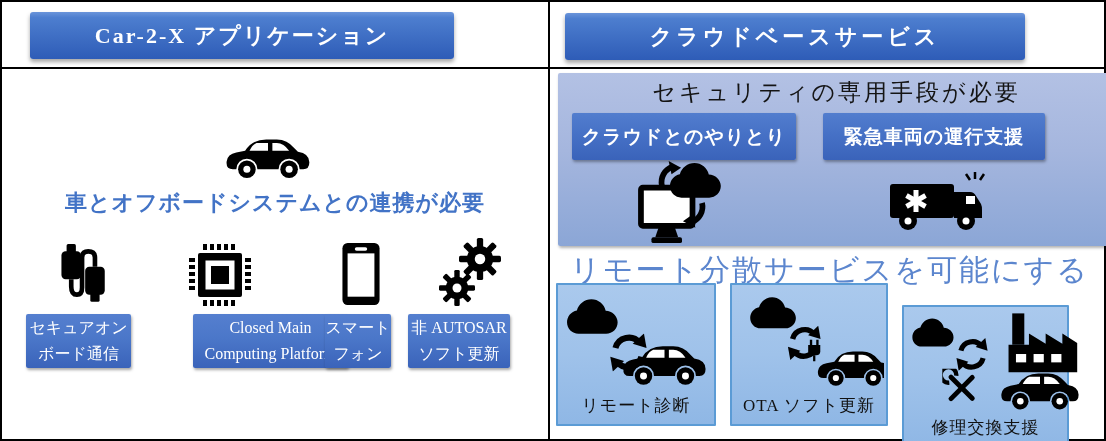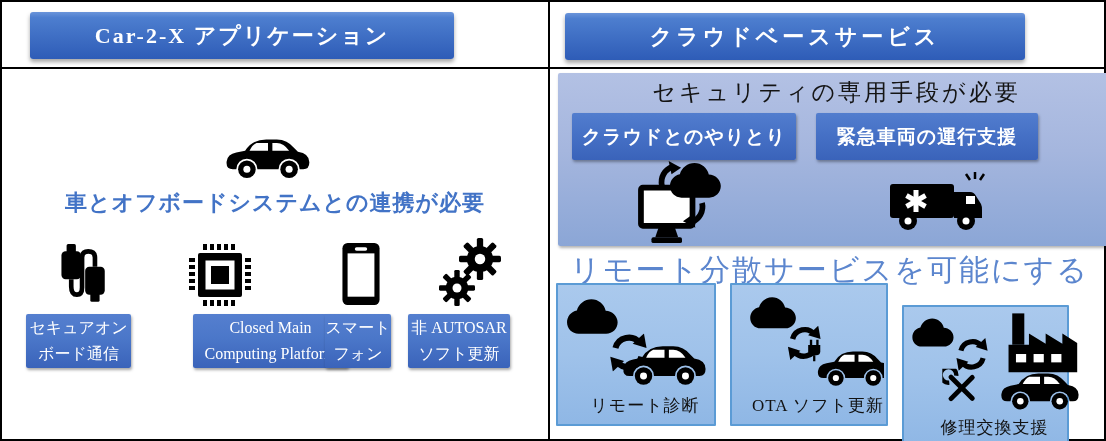--- a/index.html
+++ b/index.html
@@ -53,37 +53,37 @@
   }
   .sec-chip{
     position:absolute;top:40px;height:47px;
     background:linear-gradient(#527dce 0%, #4671c6 45%, #3a63ba 100%);
     border-radius:2px;
     box-shadow:1px 2px 3px rgba(0,0,0,0.35);
     display:flex;align-items:center;justify-content:center;
     color:#fff;font-size:19px;font-weight:bold;letter-spacing:1px;
   }
   .sec-chip-1{left:14px;width:224px;}
-  .sec-chip-2{left:258px;width:222px;}
+  .sec-chip-2{left:265px;width:222px;}
 
   .remote-text{
     position:absolute;left:553px;top:250px;width:553px;
     text-align:center;font-size:30px;color:#5c86ce;letter-spacing:2px;
   }
 
   .service-box{
     position:absolute;top:283px;height:143px;
     background:linear-gradient(#aac9ed 0%, #9fc2ea 50%, #8fb7e5 100%);
     border:2px solid #5b9bd5;border-radius:1px;
     box-sizing:border-box;
   }
   .service-icon{position:absolute;left:0;right:0;top:5px;margin:auto;}
   .service-label{
     position:absolute;left:0;bottom:7px;width:100%;
-    text-align:center;color:#111;font-size:17px;letter-spacing:1px;padding-left:9px;
+    text-align:center;color:#111;font-size:17px;letter-spacing:1px;
   }
 </style>
 </head>
 <body>
 
 <svg width="0" height="0" style="position:absolute" aria-hidden="true">
   <defs>
     <symbol id="icon-car" viewBox="0 0 100 56">
       <path d="M10 42 Q2 42 3 33 Q4 25 14 23 L24 21 Q32 8 48 8 L60 8 Q72 8 80 18 L84 22 Q97 24 97 34 Q97 42 90 42 L86 42 A12 12 0 0 0 62 42 L38 42 A12 12 0 0 0 14 42 Z"></path>
       <path fill="#fff" d="M37 12 L50 12 L50 21 L29 21 Q32 14 37 12 Z"></path>

